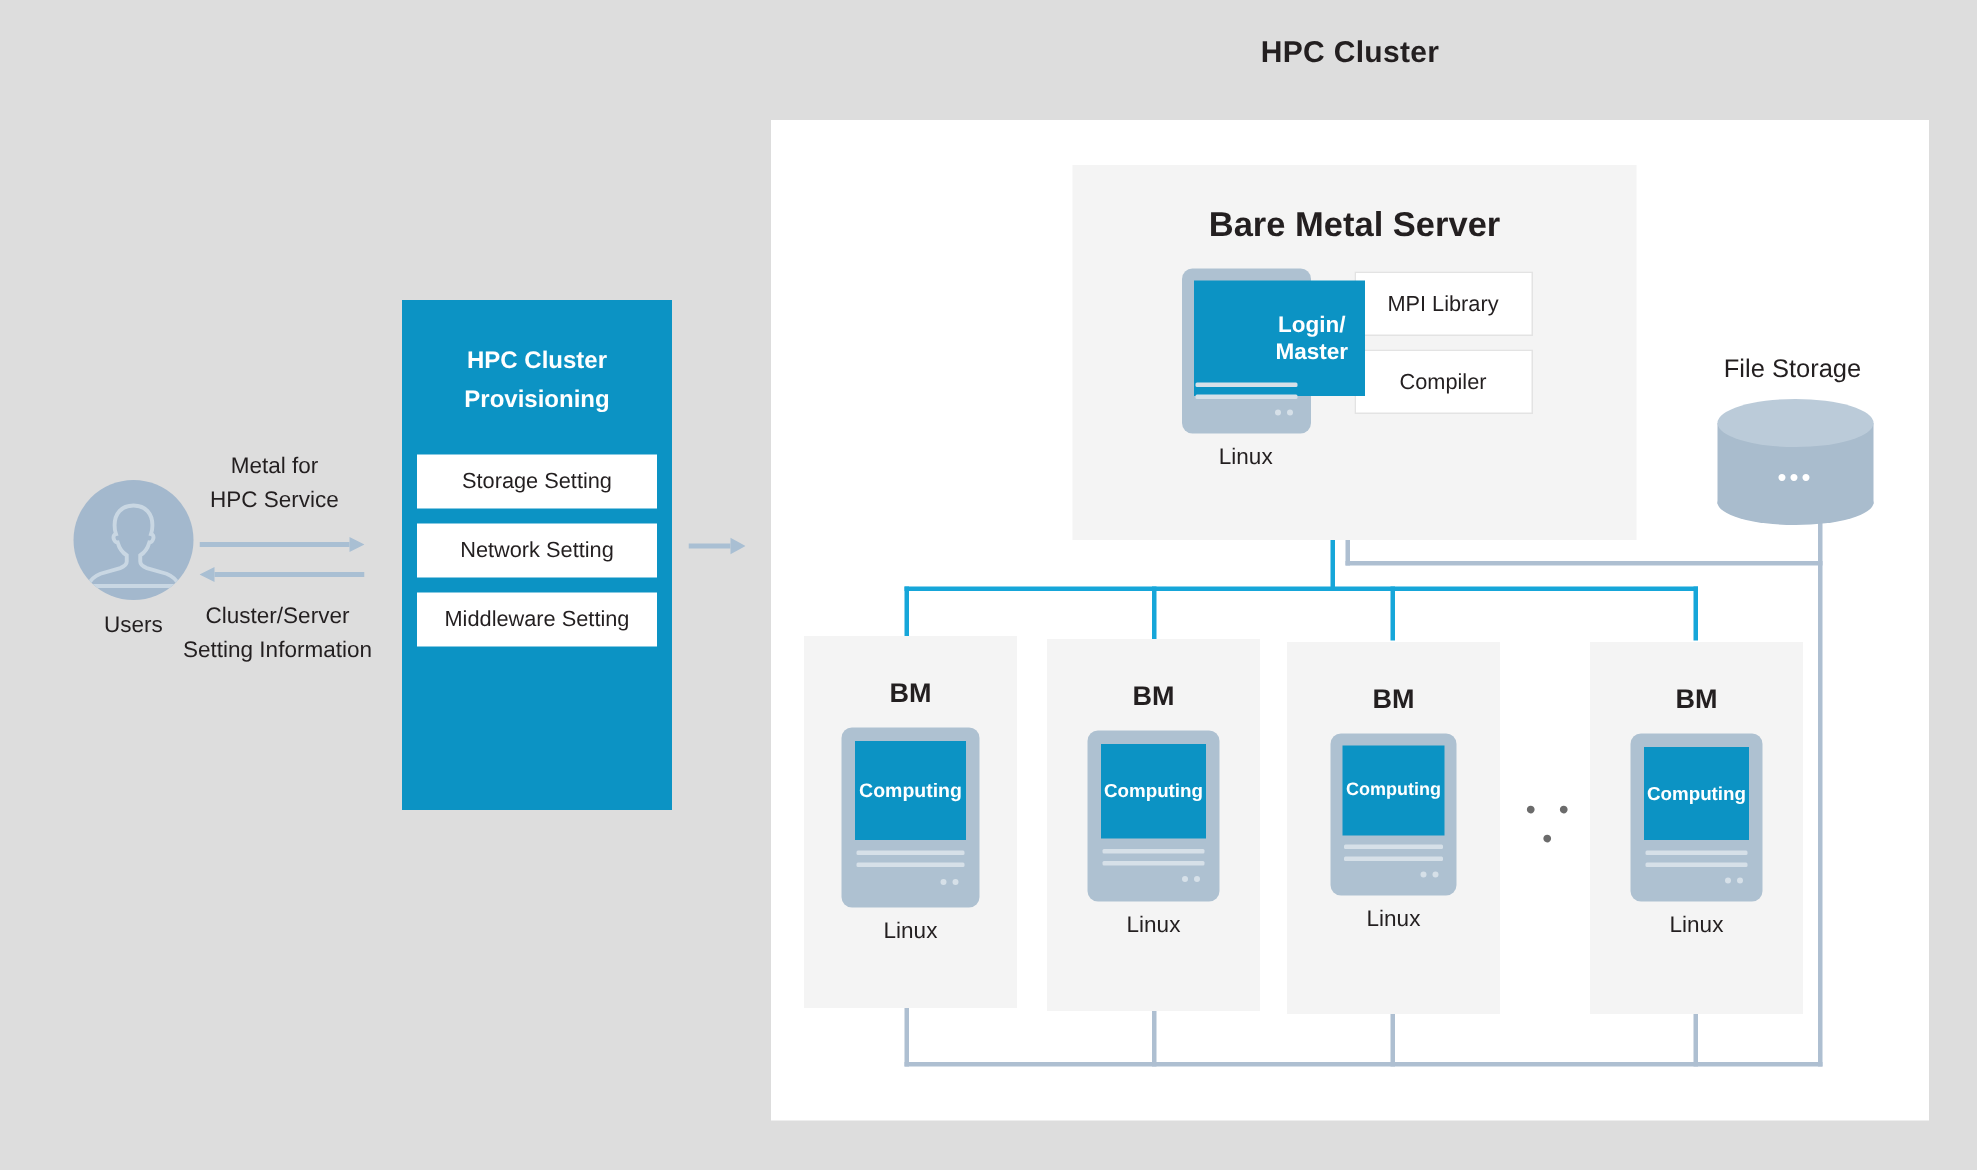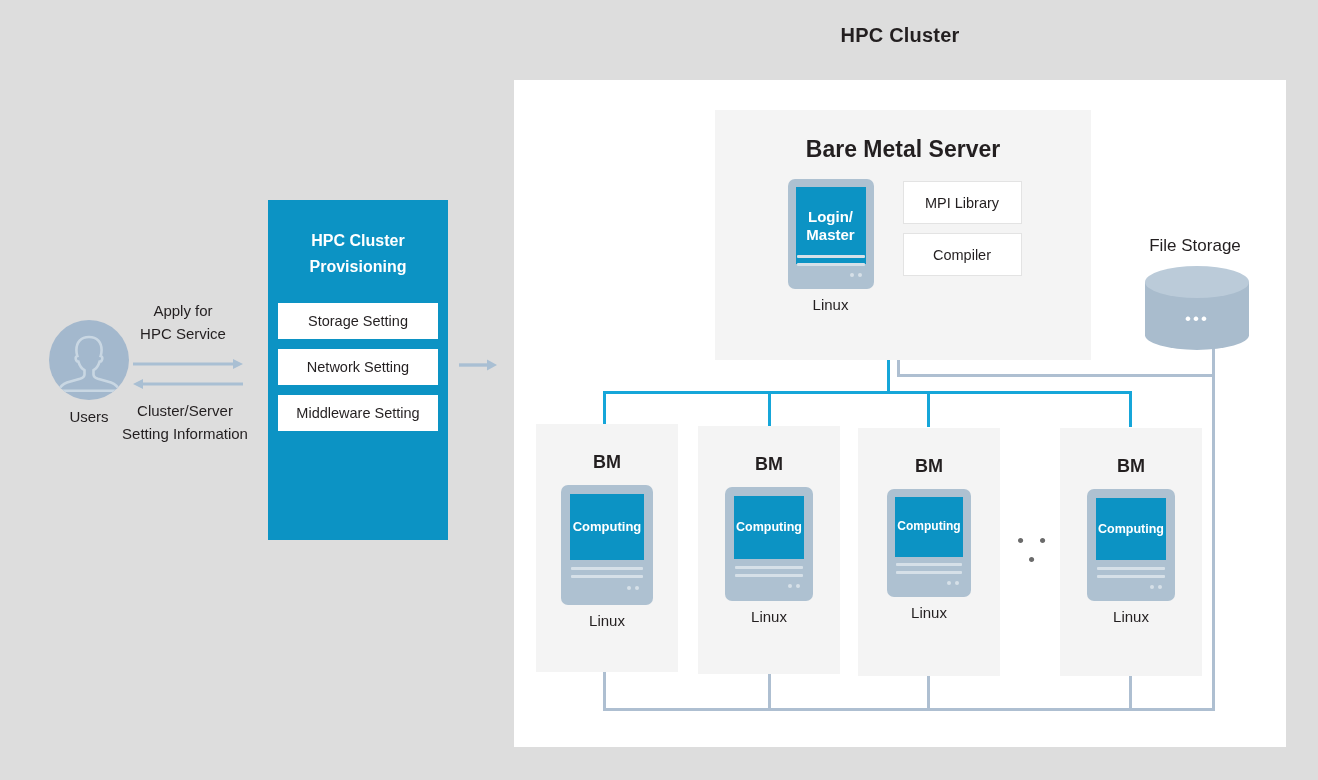--- a/index.html
+++ b/index.html
@@ -252,21 +252,21 @@
   <div class="abs" id="users-group">
     <div id="avatar-circle">
       <svg width="80" height="80" viewBox="0 0 80 80">
         <path d="M40 17c-8.2 0-12.6 5.6-12.6 13.1 0 2.2.3 4.2.9 5.9-1.3.3-1.9 1.6-1.5 3.1.4 1.6 1.6 2.6 2.6 2.5 1.1 3.8 3.4 7 6.1 8.6v4.2c0 2.1-1.6 3.3-4.4 4.3L18 62.5c-4.2 1.6-7.1 4.5-8.6 8.2h61.2c-1.5-3.7-4.4-6.6-8.6-8.2l-13.1-3.8c-2.8-1-4.4-2.2-4.4-4.3v-4.2c2.7-1.6 5-4.8 6.1-8.6 1 .1 2.2-.9 2.6-2.5.4-1.5-.2-2.8-1.5-3.1.6-1.7.9-3.7.9-5.9C52.6 22.6 48.2 17 40 17z" fill="none" stroke="#c9d7e3" stroke-width="2.6"></path>
       </svg>
     </div>
     <div id="users-label">Users</div>
   </div>
 
   <div class="abs flow-label" id="apply-label">
-    <div>Apply for</div>
+    <div>Metal for</div>
     <div>HPC Service</div>
   </div>
 
   <div class="abs arrow-row" id="arrow-right-1">
     <svg width="110" height="12" viewBox="0 0 110 12">
       <line x1="0" y1="6" x2="100" y2="6" stroke="#a9bfd3" stroke-width="3.2"></line>
       <polygon points="100,1 110,6 100,11" fill="#a9bfd3"></polygon>
     </svg>
   </div>
 
@@ -319,21 +319,21 @@
   <div class="line-v" style="left:603px; top:391px; height:36px;"></div>
   <div class="line-v" style="left:768px; top:391px; height:36px;"></div>
   <div class="line-v" style="left:927px; top:391px; height:36px;"></div>
   <div class="line-v" style="left:1129px; top:391px; height:36px;"></div>
 
   <div class="abs" id="bms-container">
     <div id="bms-title">Bare Metal Server</div>
     <div id="bms-inner">
       <div id="bms-node-col">
         <div class="server-icon" style="width:86px; height:110px;">
-          <div class="server-screen" style="left:8px; top:8px; width:70px; height:77px; font-size:15px;">
+          <div class="server-screen" style="left:8px; top:8px; width:70px; height:77px; font-size:15px;padding-left:44px;">
             <span>
               <span>Login/</span><br>
               <span>Master</span>
             </span>
           </div>
           <div class="server-bar" style="left:9px; top:76px; width:68px; height:3px;"></div>
           <div class="server-bar" style="left:9px; top:84px; width:68px; height:3px;"></div>
           <div class="server-dot" style="left:62px; top:94px; width:4px; height:4px;"></div>
           <div class="server-dot" style="left:70px; top:94px; width:4px; height:4px;"></div>
         </div>

